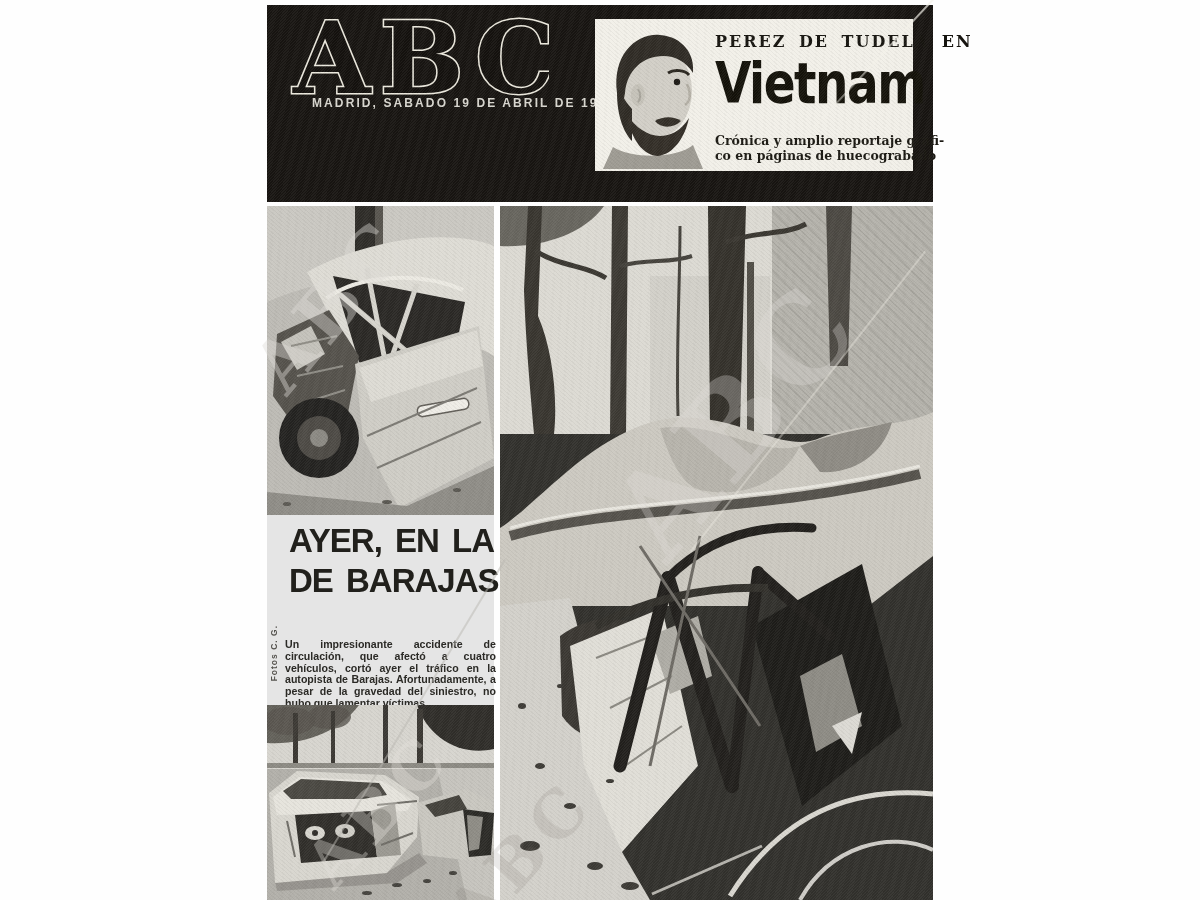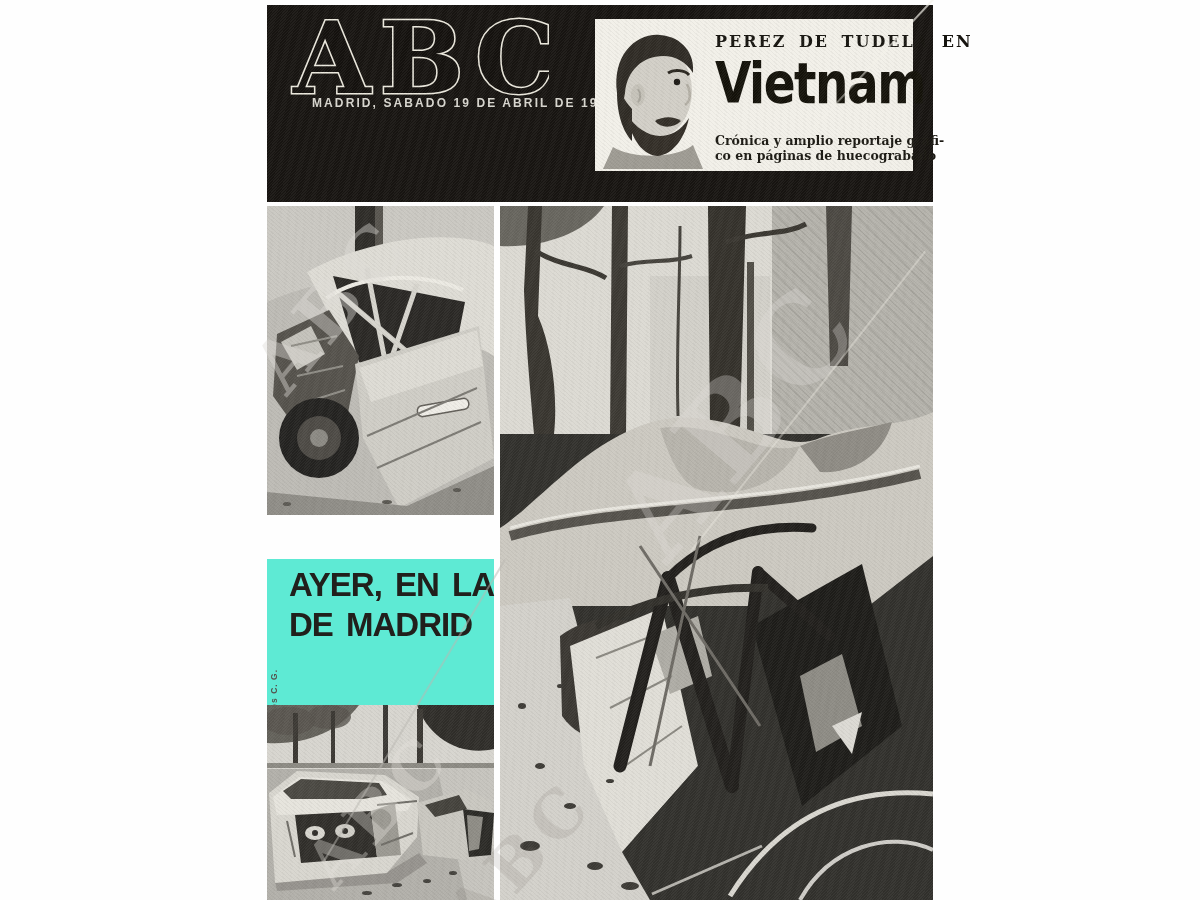--- a/index.html
+++ b/index.html
@@ -31,21 +31,21 @@
   .photo svg{display:block;width:100%;height:100%;}
   .photo-a{left:267px;top:206px;width:227px;height:309px;}
   .photo-b{left:500px;top:206px;width:433px;height:694px;}
   .photo-c{left:267px;top:705px;width:227px;height:195px;}
   .textured::after,.photo::after{content:"";position:absolute;inset:0;pointer-events:none;
     background-image:
       repeating-linear-gradient(41deg, rgba(20,18,14,.045) 0 1px, rgba(0,0,0,0) 1px 3px),
       repeating-linear-gradient(-47deg, rgba(250,250,244,.05) 0 1px, rgba(0,0,0,0) 1px 2px);}
 
   
-  .story{position:absolute;left:267px;top:515px;width:227px;height:215px;background:#5eead4;margin-top:44px;}
+  .story{position:absolute;left:267px;top:515px;width:227px;height:215px;background:#e5e5e5;}
   .credit{position:absolute;left:2px;top:110px;font-size:8.5px;font-weight:bold;color:#55534e;
           letter-spacing:1px;writing-mode:vertical-rl;transform:rotate(180deg);}
   .headline{position:absolute;left:22px;top:6px;margin:0;font-size:33px;line-height:40px;
             font-weight:bold;color:#21201c;letter-spacing:-1px;word-spacing:5px;white-space:nowrap;}
   .headline span{display:block;}
   .body-copy{position:absolute;left:18px;top:124px;width:211px;margin:0;font-size:10.6px;
              line-height:11.8px;font-weight:bold;text-align:justify;color:#2b2a26;letter-spacing:0;}
 
   
   .wm{position:absolute;font-family:"DejaVu Serif",serif;font-weight:bold;letter-spacing:8px;
@@ -204,22 +204,23 @@
       <path d="M300,694 C330,640 390,624 433,644" stroke="#cfcdc8" stroke-width="4" fill="none"></path>
       <path d="M152,688 L262,640" stroke="#b5b3ad" stroke-width="3" fill="none"></path>
       <path d="M332,520 L362,506 L352,548 Z" fill="#dcdad4"></path>
     </svg>
   </div>
 
   <div class="story">
     <div class="credit">Fotos C. G.</div>
     <h1 class="headline">
       <span>AYER, EN LA</span>
-      <span>DE MADRID</span>
+      <span>DE BARAJAS</span>
     </h1>
+    <p class="body-copy">Un impresionante accidente de circulación, que afectó a cuatro vehículos, cortó ayer el tráfico en la autopista de Barajas. Afortunadamente, a pesar de la gravedad del siniestro, no hubo que lamentar víctimas.</p>
   </div>
 
   <div class="photo photo-c">
     <svg viewBox="0 0 227 195" preserveAspectRatio="none">
       <rect width="227" height="195" fill="#b2b0aa"></rect>
       <rect width="227" height="64" fill="#d7d5cf"></rect>
       <path d="M0,0 H92 C72,26 40,40 0,38 Z" fill="#4f4c45" opacity="0.85"></path>
       <ellipse cx="22" cy="16" rx="26" ry="14" fill="#57544d" opacity="0.8"></ellipse>
       <ellipse cx="62" cy="12" rx="22" ry="12" fill="#57544d" opacity="0.8"></ellipse>
       <path d="M150,0 H227 V44 C190,52 160,30 150,0 Z" fill="#2f2d29"></path>

